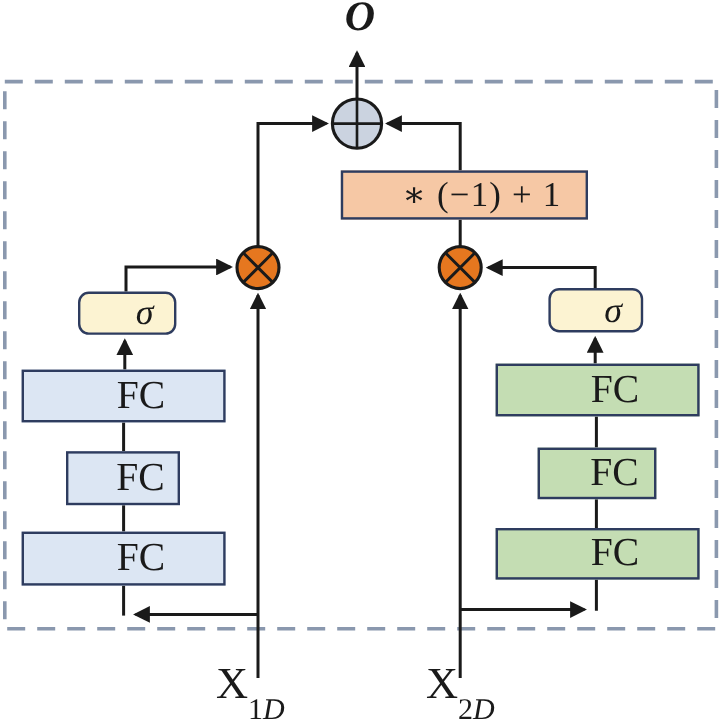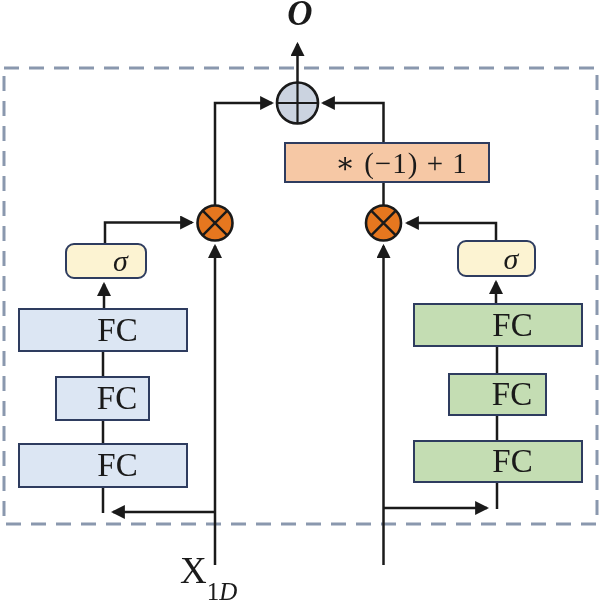--- a/index.html
+++ b/index.html
@@ -107,14 +107,17 @@
   <div class="box fc-left" style="left:18px;top:443px;width:170px;height:45px;">FC</div>
 
   <div class="box sigma" style="left:457px;top:240px;width:79px;height:37px;">σ</div>
   <div class="box fc-right" style="left:413px;top:303px;width:170px;height:44px;">FC</div>
   <div class="box fc-right" style="left:448px;top:373px;width:99px;height:43px;">FC</div>
   <div class="box fc-right" style="left:413px;top:440px;width:170px;height:43px;">FC</div>
 
   <div class="xlabel" style="left:180px;">
     <span>X</span><span class="sub"><span>1</span><span class="it">D</span></span>
   </div>
+  <div class="xlabel" style="left:355px;">
+    <span>X</span><span class="sub"><span>2</span><span class="it">D</span></span>
+  </div>
 
 </div>
 
 </body></html>

